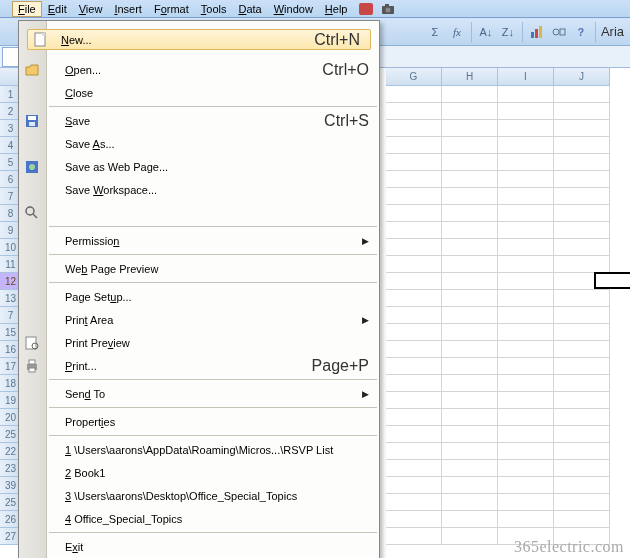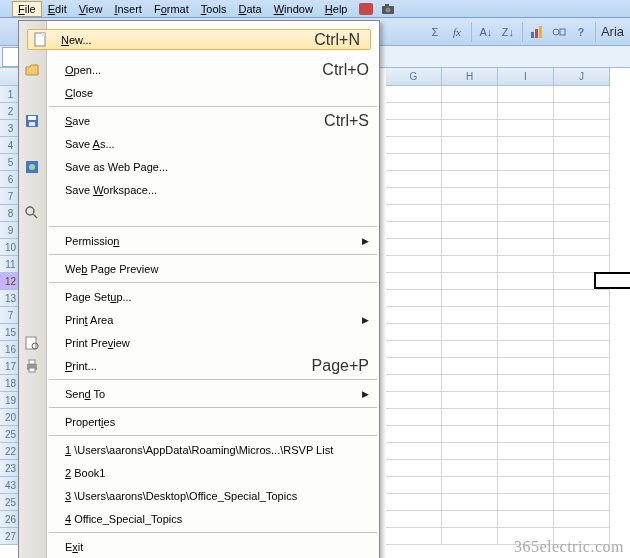--- a/index.html
+++ b/index.html
@@ -123,21 +123,21 @@
         <div class="row-header">7</div>
         <div class="row-header">15</div>
         <div class="row-header">16</div>
         <div class="row-header">17</div>
         <div class="row-header">18</div>
         <div class="row-header">19</div>
         <div class="row-header">20</div>
         <div class="row-header">25</div>
         <div class="row-header">22</div>
         <div class="row-header">23</div>
-        <div class="row-header">43</div>
+        <div class="row-header">39</div>
         <div class="row-header">25</div>
         <div class="row-header">26</div>
         <div class="row-header">27</div>
       </div>
     <div class="cells" id="cells" style="margin-left:364px;">
         <div class="row">
           <div class="cell"></div>
           <div class="cell"></div>
           <div class="cell"></div>
           <div class="cell"></div>

